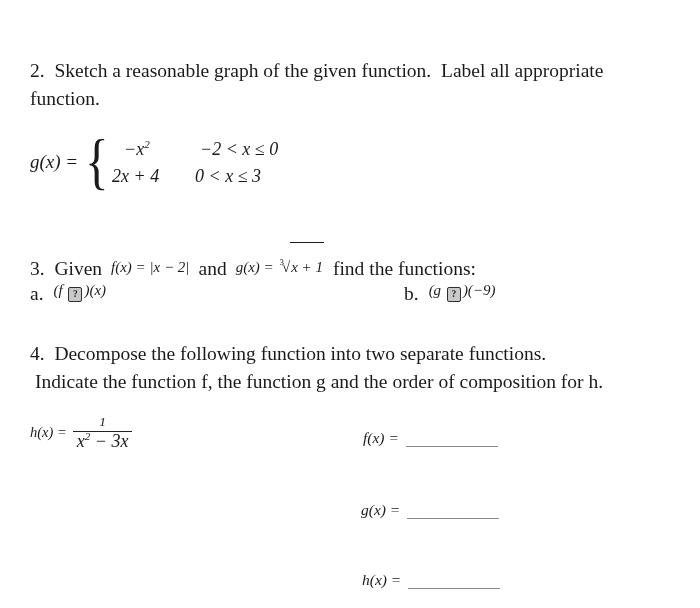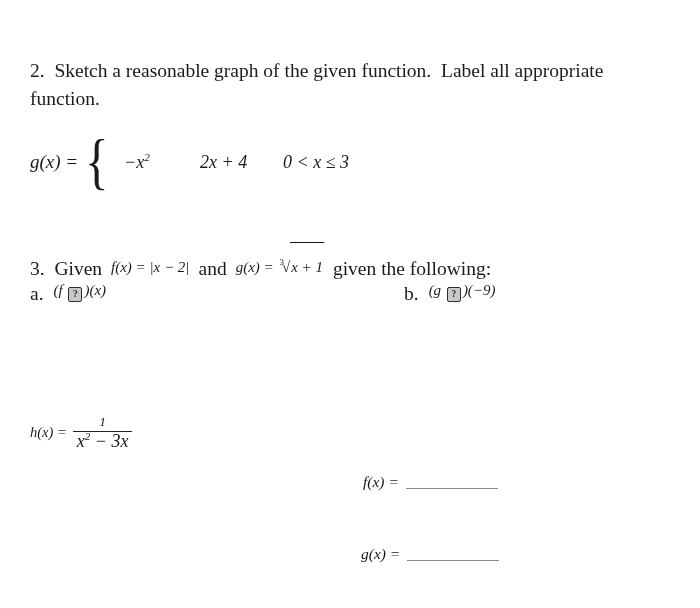--- a/index.html
+++ b/index.html
@@ -22,21 +22,21 @@
   .piecewise { display: flex; align-items: center; }
   .pw-lhs { font-size: 19px; margin-right: 4px; }
   .brace {
     font-size: 58px;
     font-weight: 400;
     line-height: 1;
     transform: scaleX(0.85) scaleY(1.05);
     font-style: normal;
     margin: 0 1px;
   }
-  .pw-rows { display: flex; flex-direction: row; row-gap: 3px; }
+  .pw-rows { display: flex; flex-direction: column; row-gap: 3px; }
   .pw-row { display: flex; font-size: 18px; line-height: 24px; }
   .pw-expr { min-width: 76px; }
   .pw-expr1 { padding-left: 12px; }
   .pw-cond2 { padding-left: 7px; text-align: right; }
 
   
   .p3line { display: flex; align-items: baseline; gap: 9px; }
   .inlmath { font-size: 15px; position: relative; top: -3px; white-space: pre; margin-top: 26px; }
   .rootidx { font-size: 9px; position: relative; top: -1px; left: 2px; font-style: normal; }
   .radsign { font-style: normal; }
@@ -61,21 +61,21 @@
   }
 
   
   .hformula { display: flex; align-items: center; }
   .hlhs { font-size: 14.5px; margin-right: 6px; }
   .frac { display: inline-block; text-align: center; }
   .frac .num { display: block; font-size: 13.5px; line-height: 16px; padding: 0 6px 1px; }
   .frac .den { display: block; font-size: 18px; line-height: 17px; border-top: 1.3px solid #222222; padding: 1px 4px 0; white-space: pre; }
 
   
-  .answer { display: flex; align-items: flex-start; margin-top: 44px; }
+  .answer { display: flex; align-items: flex-end; }
   .alabel { font-size: 15.5px; white-space: pre; }
   .blank {
     display: inline-block;
     width: 92px;
     height: 15px;
     border-bottom: 1.4px solid #8a8a8a;
     margin-left: 7px;
   }
 </style>
 </head>
@@ -87,46 +87,51 @@
     <div class="line">2.  Sketch a reasonable graph of the given function.  Label all appropriate</div>
     <div class="line">function.</div>
   </div>
 
   <div class="abs piecewise" style="left:30px; top:133px;">
     <span class="math pw-lhs">g(x) =</span>
     <span class="brace">{</span>
     <div class="pw-rows">
       <div class="pw-row">
         <span class="math pw-expr pw-expr1"><span>−x</span><sup>2</sup></span>
+        <span class="math pw-cond">−2 &lt; x ≤ 0</span>
       </div>
       <div class="pw-row">
         <span class="math pw-expr">2x + 4</span>
         <span class="math pw-cond pw-cond2">0 &lt; x ≤ 3</span>
       </div>
     </div>
   </div>
 
   <div class="abs p3line" style="left:30px; top:236px;">
     <span class="txt">3.  Given</span>
     <span class="math inlmath">f(x) = |x − 2|</span>
     <span class="txt">and</span>
     <span class="math inlmath"><span>g(x) = </span><sup class="rootidx">3</sup><span class="radsign">√</span><span class="radicand">x + 1</span></span>
-    <span class="txt">given the following:</span>
+    <span class="txt">find the functions:</span>
   </div>
 
   <div class="abs partrow" style="left:30px; top:261px;">
     <span class="txt">a.</span>
     <span class="math inlmath raised"><span>(f </span><span class="qbox">?</span><span>)(x)</span></span>
   </div>
 
   <div class="abs partrow" style="left:404px; top:261px;">
     <span class="txt">b.</span>
     <span class="math inlmath raised"><span>(g </span><span class="qbox">?</span><span>)(−9)</span></span>
   </div>
 
+  <div class="abs" style="left:30px; top:340px; width:660px;">
+    <div class="line">4.  Decompose the following function into two separate functions.</div>
+    <div class="line" style="padding-left:5px;">Indicate the function f, the function g and the order of composition for h.</div>
+  </div>
 
   <div class="abs hformula" style="left:30px; top:414px;">
     <span class="math hlhs">h(x) =</span>
     <span class="frac">
       <span class="num math">1</span>
       <span class="den math"><span>x</span><sup>2</sup><span> − 3x</span></span>
     </span>
   </div>
 
   <div class="abs answer" style="left:363px; top:429px;">

